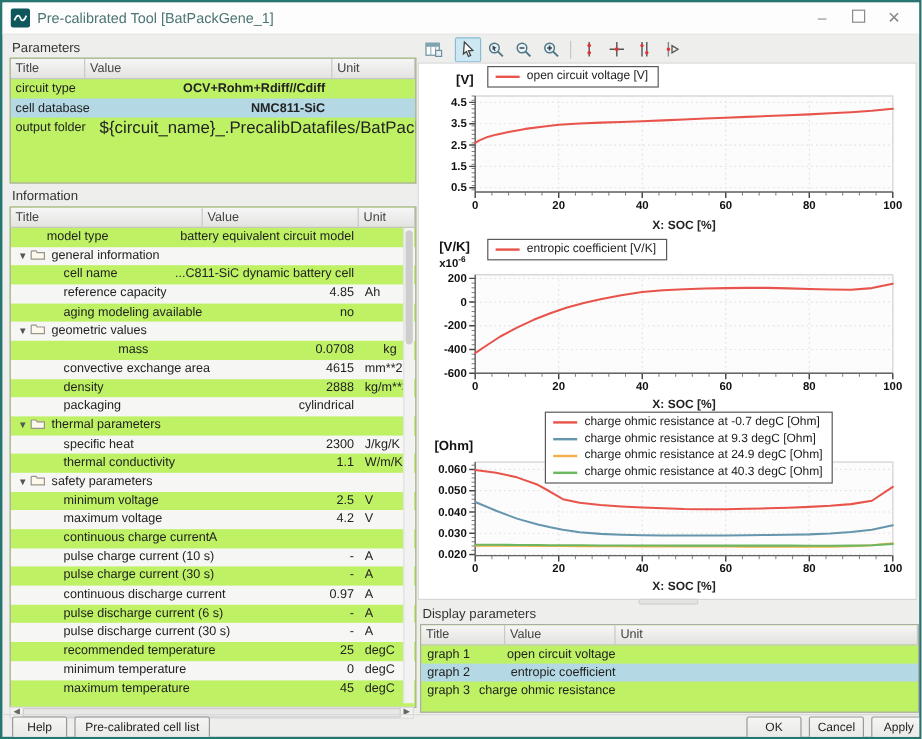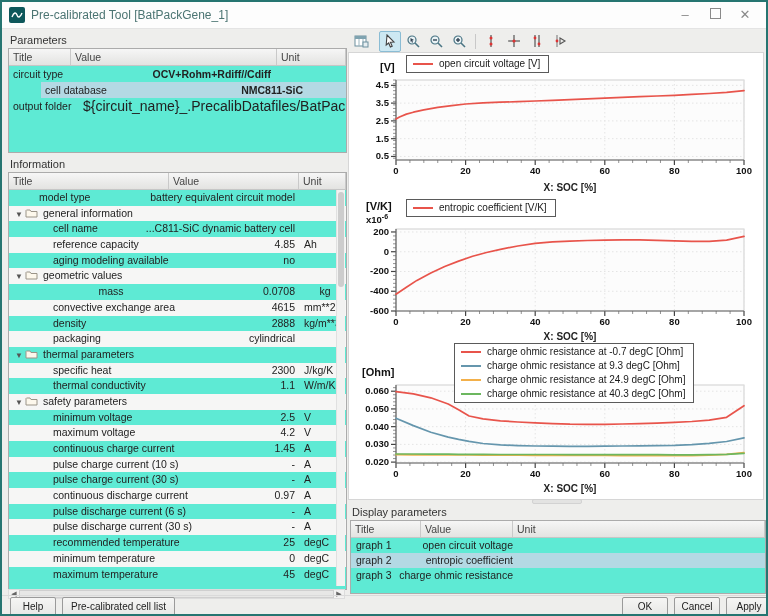--- a/index.html
+++ b/index.html
@@ -8,21 +8,21 @@
   .titlebar{position:absolute;left:0;top:0;right:0;height:26px;background:#fdfdfd;border-bottom:1px solid #e4e4e4;}
   .appicon{position:absolute;left:7px;top:5px;width:16px;height:16px;background:#0e575b;border-radius:2px;}
   .appicon svg{position:absolute;left:2px;top:2px;}
   .title-text{position:absolute;left:29px;top:0;line-height:26px;font-size:12px;color:#4c7573;}
   .winctl{position:absolute;right:6px;top:0;height:26px;display:flex;align-items:center;}
   .winctl .wbtn{width:30px;text-align:center;color:#8a8a8a;font-size:13px;line-height:26px;cursor:default;}
   .maxbox{display:inline-block;width:9px;height:9px;border:1px solid #8a8a8a;}
   
   .seclabel{position:absolute;font-size:11px;color:#333;}
   
-  .tbl{position:absolute;background:#5eead4;border:1px solid #ababab;font-size:10.5px;color:#222;overflow:hidden;}
+  .tbl{position:absolute;background:#bef264;border:1px solid #ababab;font-size:10.5px;color:#222;overflow:hidden;}
   .thead{display:flex;height:17px;background:linear-gradient(#f6f6f6,#e3e3e1);border-bottom:1px solid #c6c6c6;box-sizing:border-box;}
   .thead .hc{box-sizing:border-box;padding:2px 4px;border-right:1px solid #c9c9c9;color:#444;overflow:hidden;white-space:nowrap;}
   .trow{display:flex;box-sizing:border-box;white-space:nowrap;}
   .trow.alt{background:#f6f6f5;}
   .trow.sel{background:#b4d9e4;}
   .cell{box-sizing:border-box;overflow:visible;}
   .cv{display:flex;justify-content:flex-end;}
   .cv span{white-space:nowrap;}
   .cv.left{justify-content:flex-start;}
   .bold{font-weight:bold;}
@@ -81,21 +81,21 @@
         <div class="hc" style="width: 206px;">Value</div>
         <div class="hc" style="flex: 1 1 0%;">Unit</div>
       </div>
       <div class="trow" style="height: 16px; line-height: 16px;">
         <div class="cell" style="width: 62px; padding-left: 4px; flex-shrink: 0;">circuit type</div>
         <div class="cell cv" style="width: 206px; flex-shrink: 0; padding-right: 6px;">
           <span class="bold">OCV+Rohm+Rdiff//Cdiff</span>
         </div>
         <div class="cell" style="flex: 1 1 0%; padding-left: 5px;"></div>
       </div>
-      <div class="trow sel" style="height: 16px; line-height: 16px; margin-left: 32px;">
+      <div class="trow sel" style="height: 16px; line-height: 16px;">
         <div class="cell" style="width: 62px; padding-left: 4px; flex-shrink: 0;">cell database</div>
         <div class="cell cv" style="width: 206px; flex-shrink: 0; padding-right: 6px;">
           <span class="bold">NMC811-SiC</span>
         </div>
         <div class="cell" style="flex: 1 1 0%; padding-left: 5px;"></div>
       </div>
       <div class="trow" style="height: 16px; line-height: 16px;">
         <div class="cell" style="width: 62px; padding-left: 4px; flex-shrink: 0;">output folder</div>
         <div class="cell cv left" style="width: 206px; flex-shrink: 0; padding-right: 6px; padding-left: 12px;">
           <span style="font-size: 14px;">${circuit_name}_.PrecalibDatafiles/BatPackGene_1</span>
@@ -226,23 +226,20 @@
       </div>
       <div class="trow alt" style="height: 15.7px; line-height: 15.7px;">
         <div class="cell" style="width: 160px; flex-shrink: 0; white-space: nowrap; padding-left: 44px;">maximum voltage</div>
         <div class="cell cv" style="width: 130px; flex-shrink: 0; padding-right: 4px;">
           <span>4.2</span>
         </div>
         <div class="cell" style="flex: 1 1 0%; padding-left: 5px;">V</div>
       </div>
       <div class="trow" style="height: 15.7px; line-height: 15.7px;">
         <div class="cell" style="width: 160px; flex-shrink: 0; white-space: nowrap; padding-left: 44px;">continuous charge current</div>
-        <div class="cell cv" style="width: 130px; flex-shrink: 0; padding-right: 4px;">
-          <span>1.45</span>
-        </div>
         <div class="cell" style="flex: 1 1 0%; padding-left: 5px;">A</div>
       </div>
       <div class="trow alt" style="height: 15.7px; line-height: 15.7px;">
         <div class="cell" style="width: 160px; flex-shrink: 0; white-space: nowrap; padding-left: 44px;">pulse charge current (10 s)</div>
         <div class="cell cv" style="width: 130px; flex-shrink: 0; padding-right: 4px;">
           <span>-</span>
         </div>
         <div class="cell" style="flex: 1 1 0%; padding-left: 5px;">A</div>
       </div>
       <div class="trow" style="height: 15.7px; line-height: 15.7px;">

